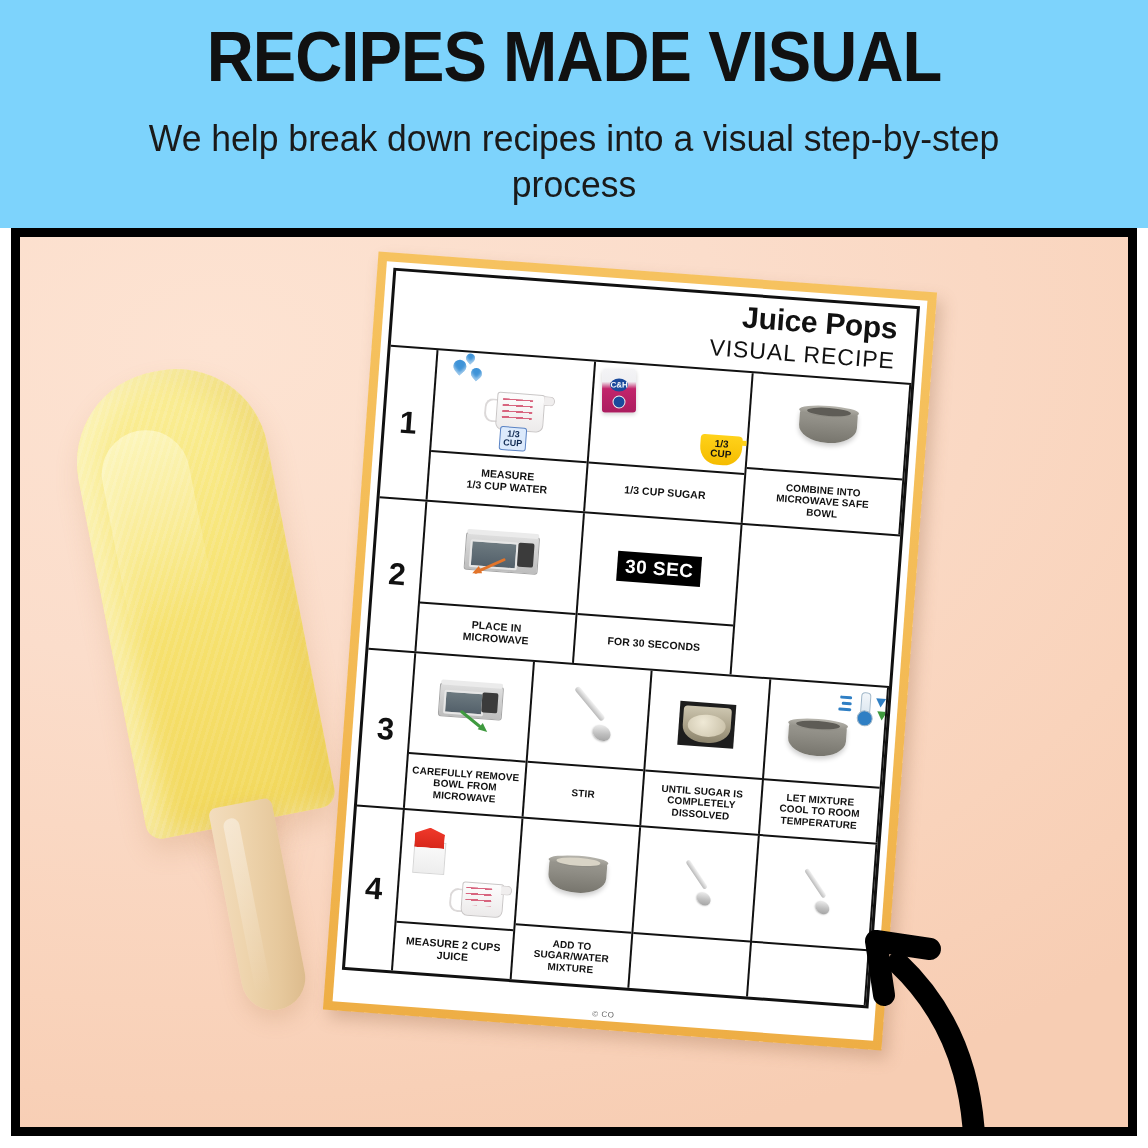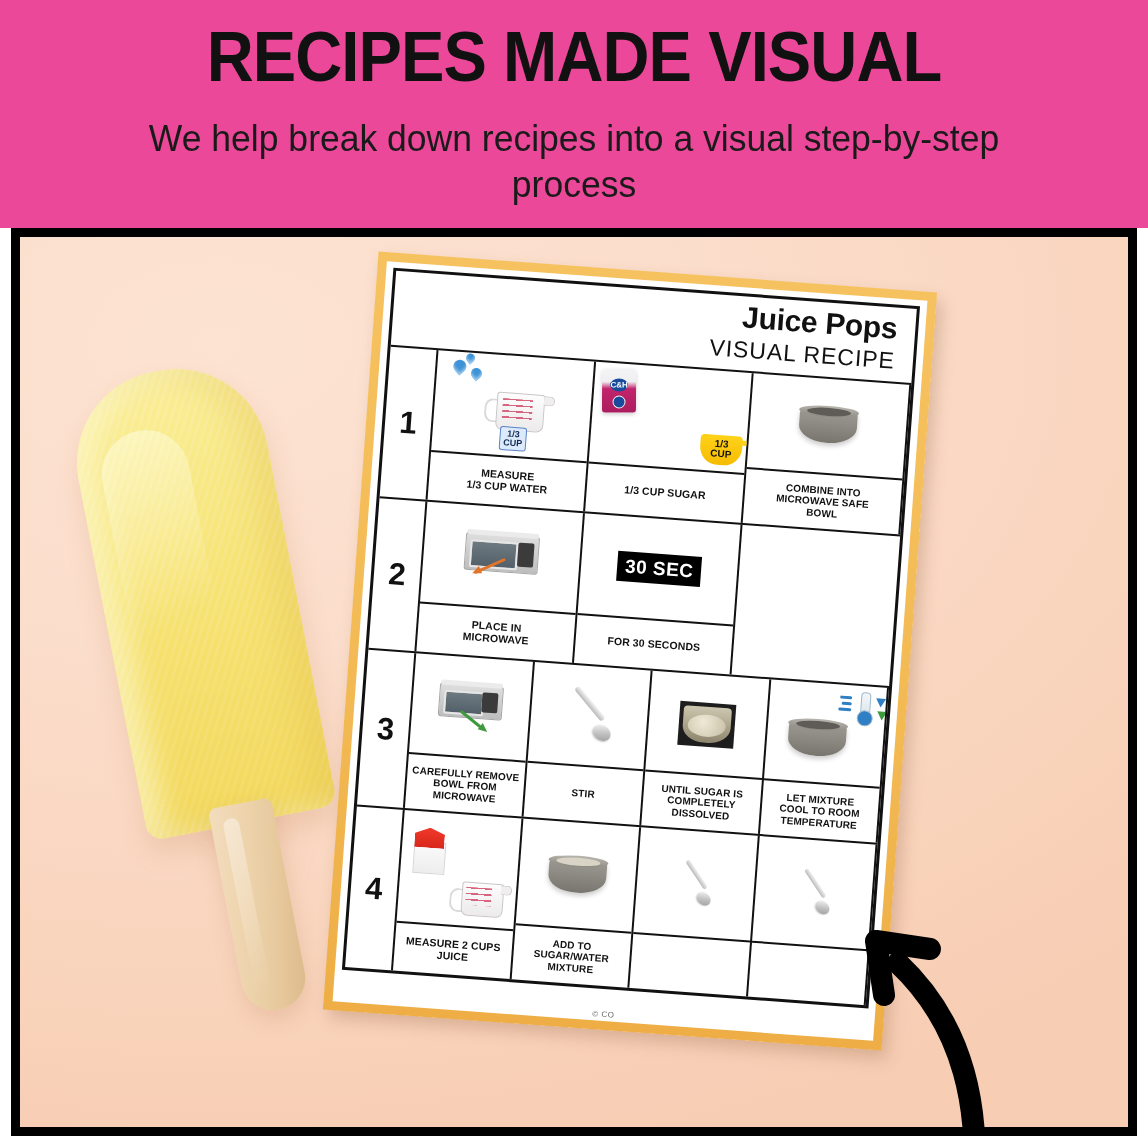--- a/index.html
+++ b/index.html
@@ -7,21 +7,21 @@
     width:1148px;height:1148px;
     background:#ffffff;
     font-family:"Liberation Sans", sans-serif;
     overflow:hidden;
     position:relative;
   }
 
   
   #header{
     position:absolute;left:0;top:0;width:1148px;height:228px;
-    background:#ec4899;
+    background:#7dd3fc;
   }
   #header-title{
     position:absolute;left:0;top:22px;width:1148px;
     text-align:center;
     font-size:70px;
     font-weight:bold;
     letter-spacing:-1px;
     color:#111111;
     font-family:"Liberation Sans", sans-serif;
     transform:scaleX(0.93);

